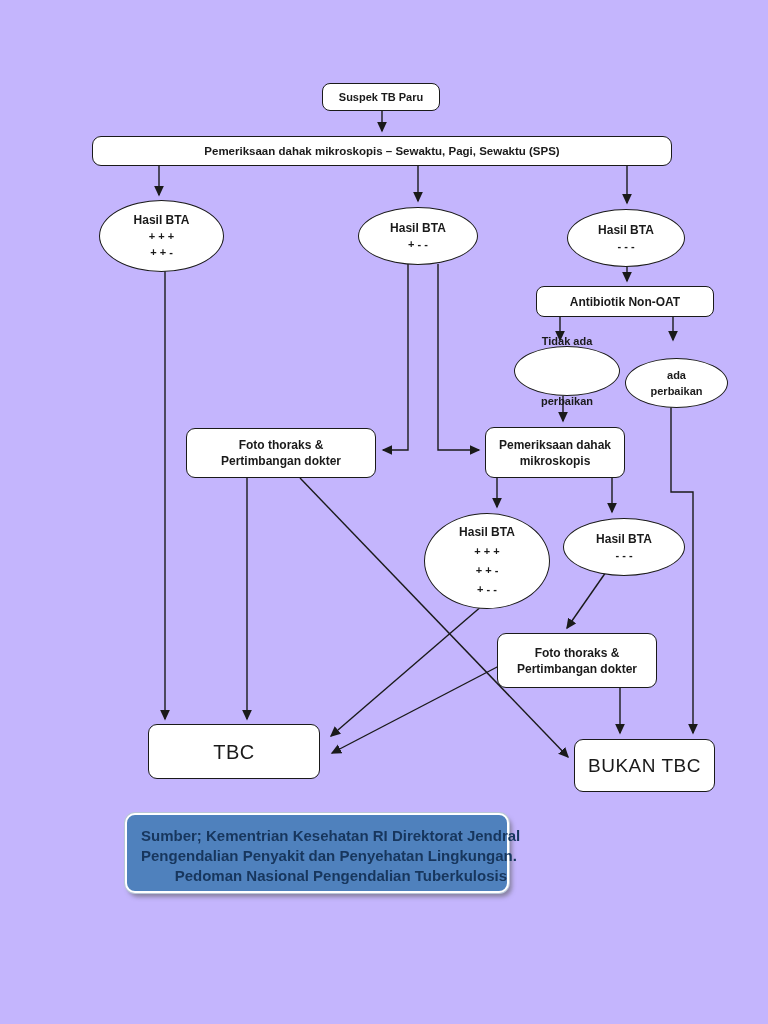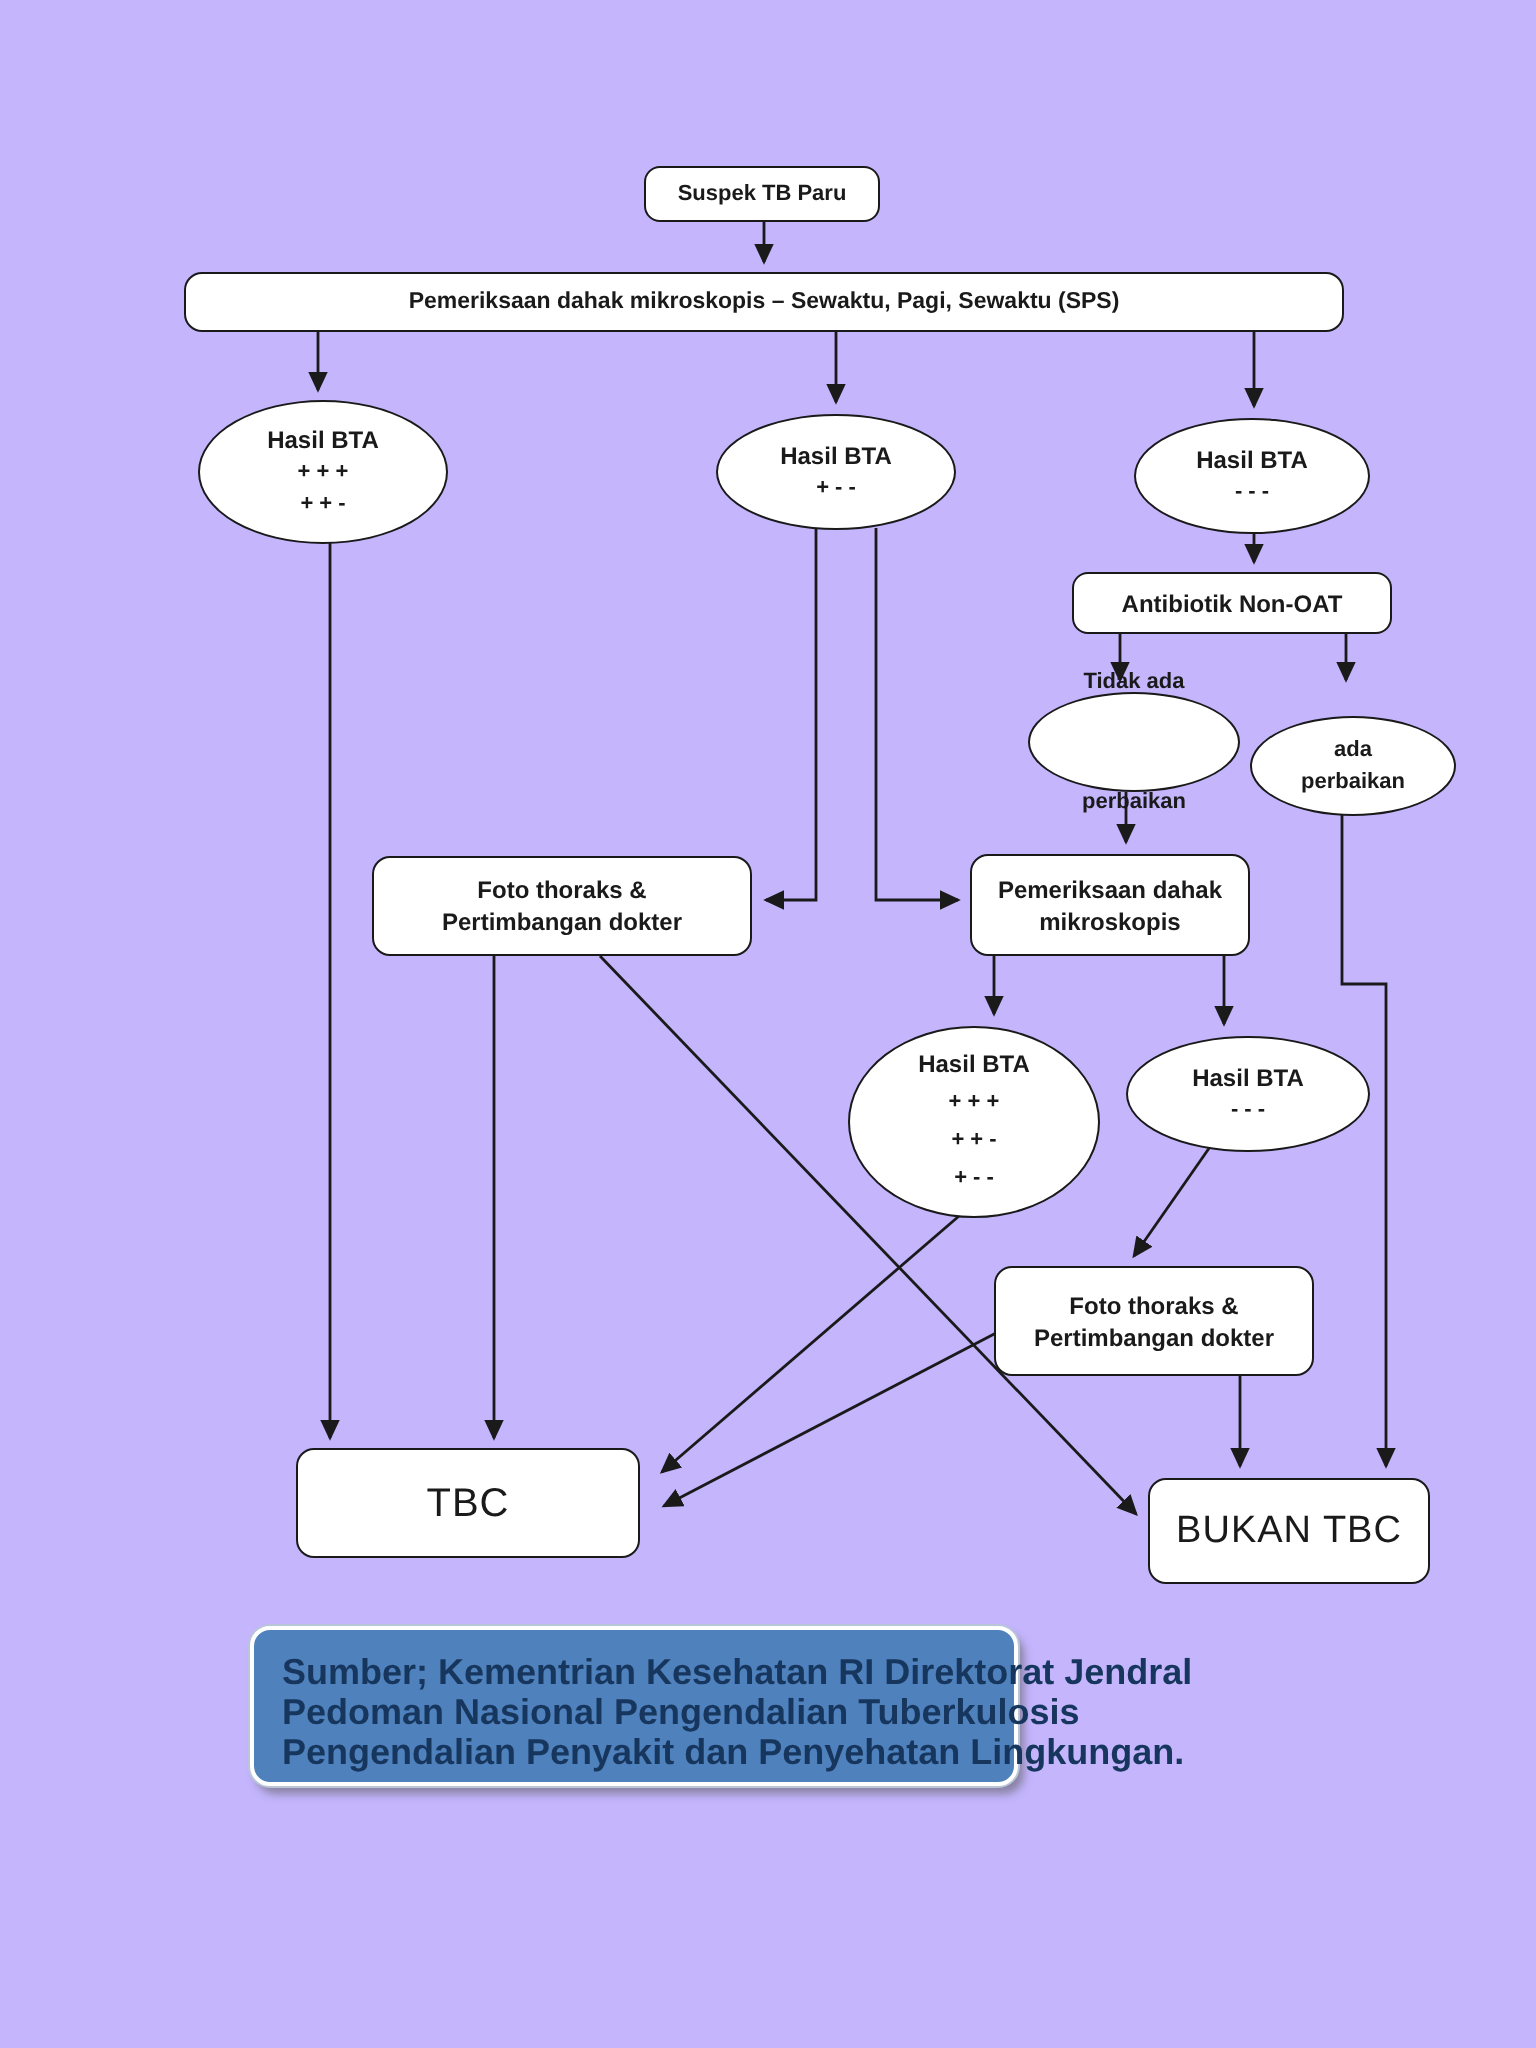--- a/index.html
+++ b/index.html
@@ -15,21 +15,21 @@
   .rect{border-radius:9px;}
   .rect-sm{border-radius:8px;}
   .ellipse{border-radius:50%;}
   .nt{font-size:12px;}
   .big-label{font-weight:400;font-size:20px;letter-spacing:0.5px;}
   .ellipse4 span{line-height:19px;}
   .source-box{
     position:absolute;border-radius:10px;background:#4f81bd;
     border:2px solid #ffffff;
     box-shadow:0 0 0 1px #b9c6d8, 3px 4px 4px rgba(90,90,90,0.55);
-    color:#17365d;font-weight:bold;font-size:18px;line-height:20px;
+    color:#17365d;font-weight:bold;font-size:15px;line-height:20px;
     text-align:right;padding:11px 0 0 14px;box-sizing:border-box;
   }
   .source-box div{white-space:nowrap;}
 </style>
 </head>
 <body>
 
 <div class="page">
 
   <svg class="arrows" viewBox="0 0 768 1024" xmlns="http://www.w3.org/2000/svg">
@@ -79,21 +79,21 @@
   <div class="node ellipse" style="left:358px;top:207px;width:120px;height:58px;">
     <span class="nt">Hasil BTA</span>
     <span>+ - -</span>
   </div>
 
   <div class="node ellipse" style="left:567px;top:209px;width:118px;height:58px;">
     <span class="nt">Hasil BTA</span>
     <span>- - -</span>
   </div>
 
-  <div class="node rect-sm" style="left:536px;top:286px;width:160px;height:31px;font-size:12px;">
+  <div class="node rect-sm" style="left:536px;top:286px;width:178px;height:31px;font-size:12px;">
     <span>Antibiotik Non-OAT</span>
   </div>
 
   <div class="node ellipse" style="left:514px;top:346px;width:106px;height:50px;gap:44px;">
     <span>Tidak ada</span>
     <span>perbaikan</span>
   </div>
 
   <div class="node ellipse" style="left:625px;top:358px;width:103px;height:50px;">
     <span>ada</span>
@@ -130,17 +130,17 @@
   <div class="node rect" style="left:148px;top:724px;width:172px;height:55px;">
     <span class="big-label">TBC</span>
   </div>
 
   <div class="node rect" style="left:574px;top:739px;width:141px;height:53px;text-align:center;">
     <span class="big-label" style="font-size:19px;">BUKAN TBC</span>
   </div>
 
   <div class="source-box" style="left:125px;top:813px;width:384px;height:80px;">
     <div>Sumber; Kementrian Kesehatan RI Direktorat Jendral</div>
+    <div>Pengendalian Penyakit dan Penyehatan Lingkungan.</div>
     <div>Pedoman Nasional Pengendalian Tuberkulosis</div>
-    <div>Pengendalian Penyakit dan Penyehatan Lingkungan.</div>
   </div>
 
 </div>
 
 </body></html>

